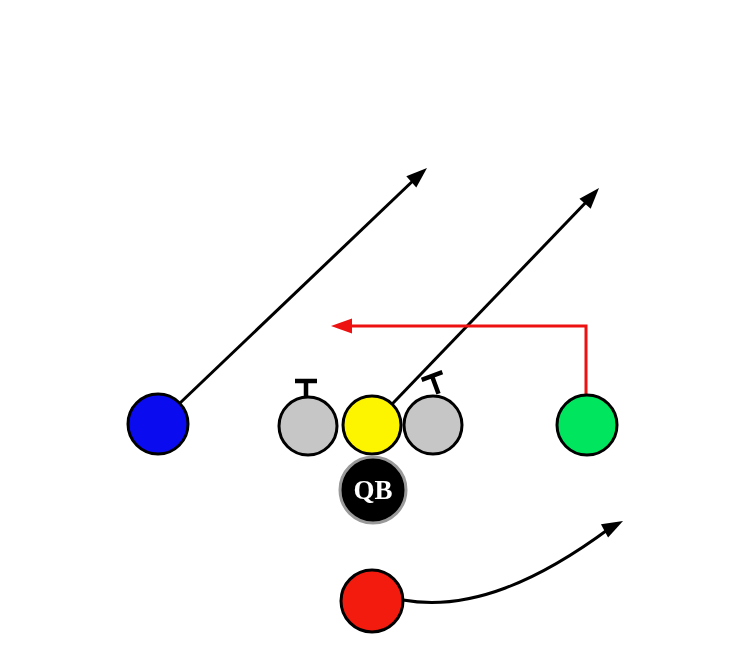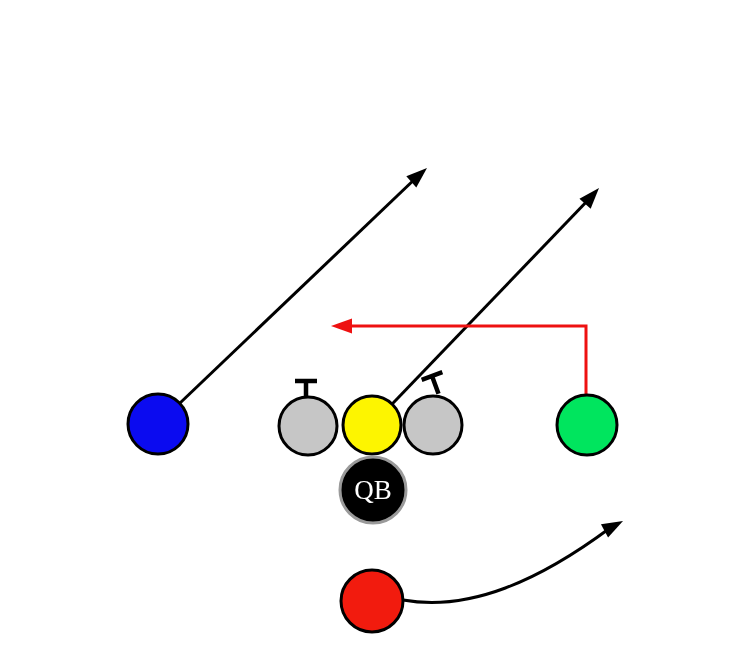--- a/index.html
+++ b/index.html
@@ -7,20 +7,21 @@
     padding: 0;
     background: #ffffff;
     font-family: "Liberation Sans", sans-serif;
   }
   .canvas {
     position: relative;
     width: 636px;
     height: 655px;
     background: #a16207;
     overflow: hidden;
+    font-weight: bold;
   }
   svg {
     display: block;
     width: 750px;
     height: 655px;
   }
 </style>
 </head>
 <body>
 

